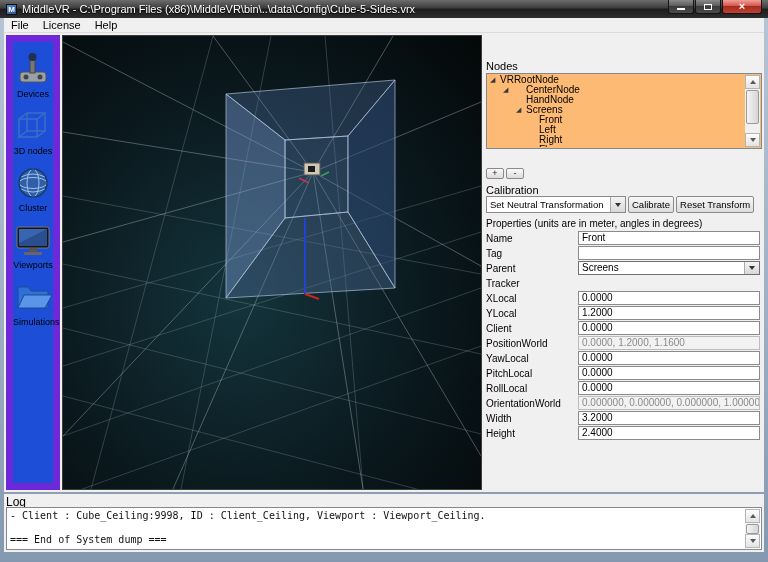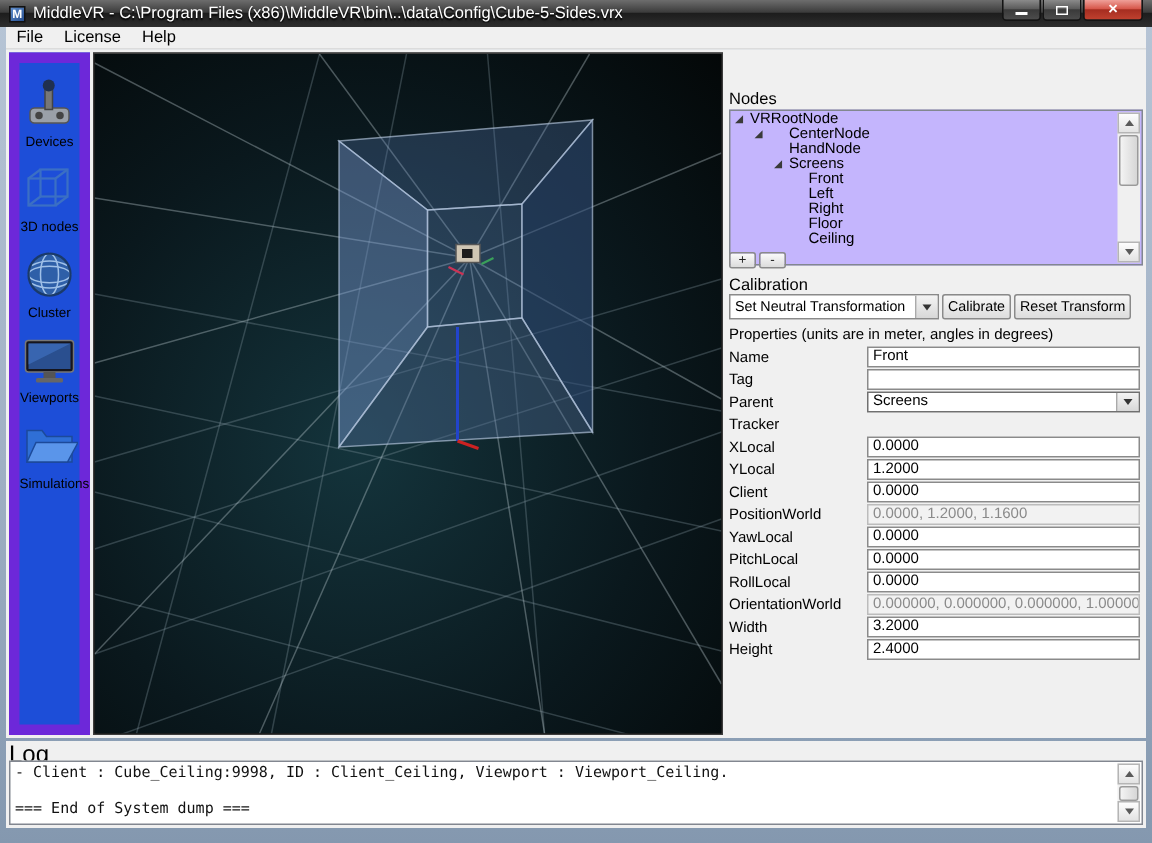--- a/index.html
+++ b/index.html
@@ -24,21 +24,21 @@
   .sidebar{position:absolute;left:2px;top:2px;width:54px;height:455px;background:#1d4ed8;border:7px solid #6d28d9;}
   .side-item{width:100%;padding-top:8px;text-align:center;cursor:default;}
   .side-icon{width:38px;height:38px;margin:0 auto;}
   .side-icon svg{width:38px;height:38px;display:block;}
   .side-label{font-size:9px;color:#000;margin-top:1px;}
   .viewport{position:absolute;left:58px;top:2px;width:420px;height:455px;border:1px solid #3c3c3c;background:#000;overflow:hidden;}
   .viewport svg{display:block;}
   
   .rightpanel{position:absolute;left:482px;top:2px;width:276px;height:455px;margin-top:25px;}
   .panel-label{font-size:11px;color:#000;}
-  .tree-box{position:absolute;top:13px;left:0;width:276px;height:104px;background:#c4b5fd;border:1px solid #828790;}
+  .tree-box{position:absolute;top:13px;left:0;width:276px;height:76px;background:#fdba74;border:1px solid #828790;}
   .tree-rows{position:absolute;top:1px;left:1px;right:16px;bottom:1px;overflow:hidden;}
   .tree-row{height:10px;font-size:10px;line-height:10px;white-space:nowrap;display:flex;align-items:center;cursor:default;}
   .tree-glyph{width:10px;flex:0 0 10px;font-size:7px;line-height:8px;color:#3a3a3a;}
   .tree-label{color:#000;}
   
   .scrollbar{position:absolute;top:1px;right:1px;bottom:1px;width:15px;background:#f0f0f0;}
   .sb-btn{position:absolute;left:0;width:15px;height:14px;background:linear-gradient(180deg,#fdfdfd,#e3e3e3);border:1px solid #b5b5b5;display:flex;align-items:center;justify-content:center;}
   .sb-btn.up{top:0;} .sb-btn.down{bottom:0;}
   .tri-up{width:0;height:0;border-left:3px solid transparent;border-right:3px solid transparent;border-bottom:4px solid #5a5a5a;}
   .tri-down{width:0;height:0;border-left:3px solid transparent;border-right:3px solid transparent;border-top:4px solid #5a5a5a;}
@@ -58,21 +58,21 @@
   
   .props-label{position:absolute;top:158px;left:0;font-size:10px;}
   .fields{position:absolute;top:171px;left:0;width:276px;}
   .prop-row{position:relative;height:15px;}
   .prop-label{position:absolute;left:0;top:2px;font-size:10px;color:#000;white-space:nowrap;}
   .prop-input{position:absolute;left:92px;top:0;width:182px;height:14px;background:#fff;border:1px solid #8a8a8a;font-size:10px;line-height:12px;padding:0 3px;white-space:nowrap;overflow:hidden;color:#000;}
   .prop-input.readonly{background:#f2f2f2;border-color:#bcbcbc;color:#8a8a8a;}
   .prop-select{position:absolute;left:92px;top:0;width:182px;height:14px;background:#fff;border:1px solid #707070;font-size:10px;line-height:12px;padding:0 16px 0 3px;white-space:nowrap;overflow:hidden;color:#000;}
   
   .log-section{position:absolute;left:4px;top:494px;width:760px;height:58px;background:#f0f0f0;}
-  .log-title{font-size:16px;padding:1px 0 0 2px;}
+  .log-title{font-size:12px;padding:1px 0 0 2px;}
   .log-box{position:absolute;left:2px;top:13px;width:756px;height:43px;background:#fff;border:1px solid #828790;}
   .log-content{position:absolute;top:1px;left:1px;right:16px;bottom:1px;overflow:hidden;font-family:"DejaVu Sans Mono","Liberation Mono",monospace;font-size:10px;line-height:12px;padding:1px 2px;color:#111;}
 </style>
 </head>
 <body>
 
 <div class="window">
 
   <div class="titlebar">
     <div class="app-icon">M</div>

